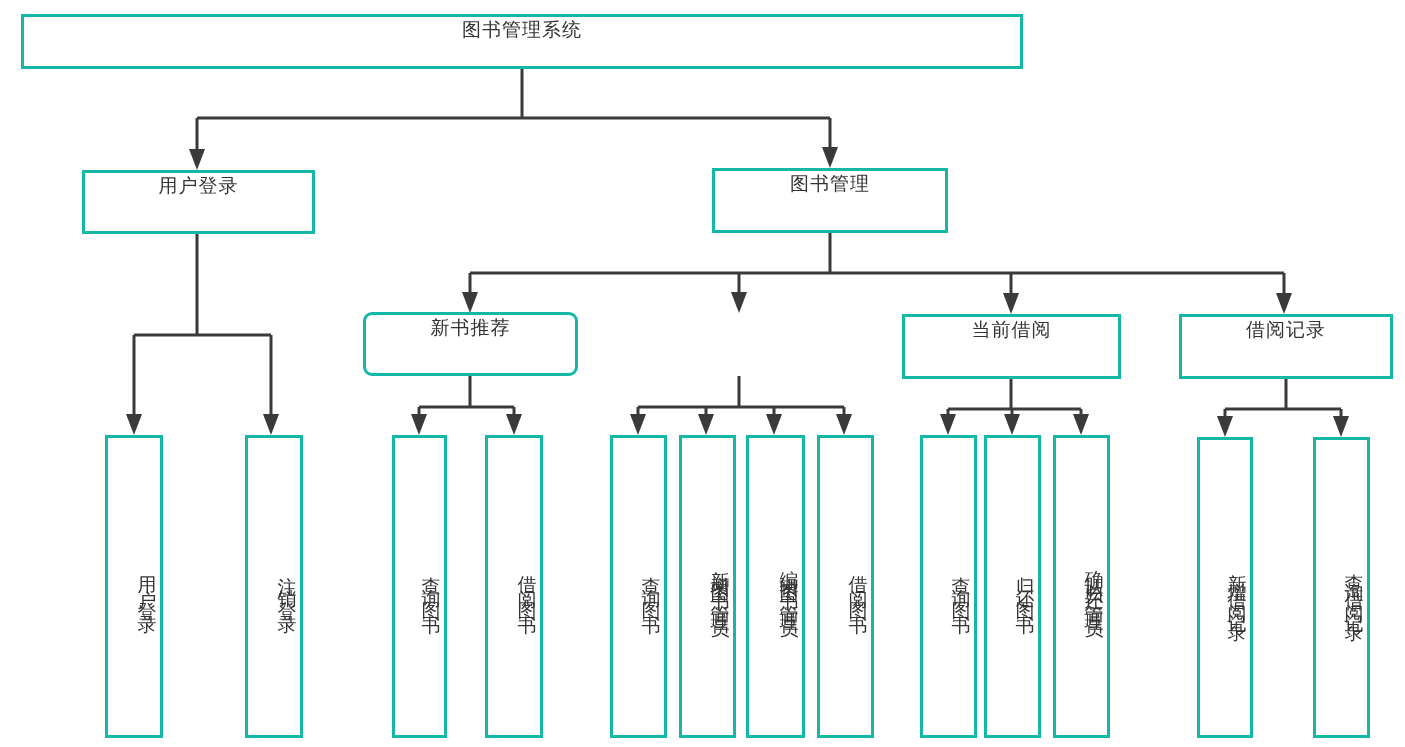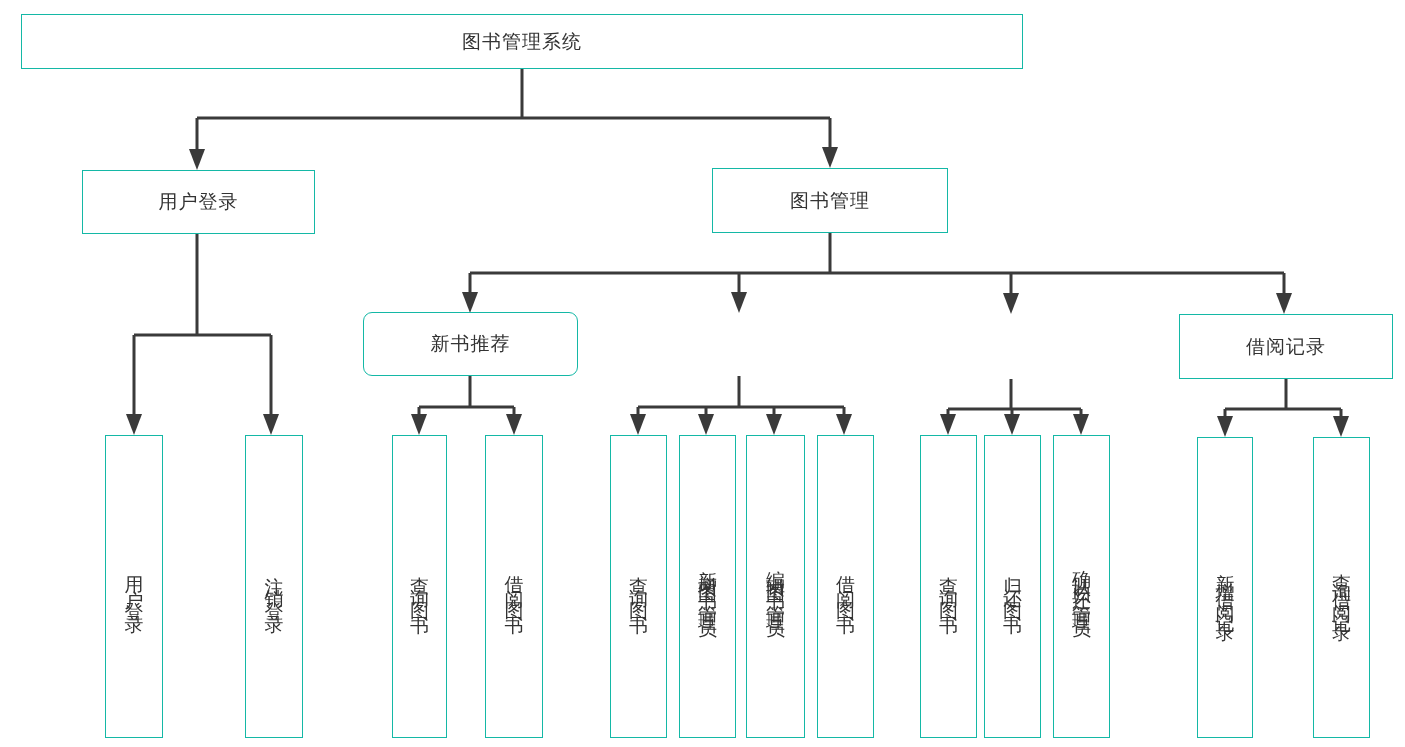--- a/index.html
+++ b/index.html
@@ -9,22 +9,22 @@
     background:#ffffff;
     font-family:"Liberation Sans","DejaVu Sans",sans-serif;
     color:#333333;
     overflow:hidden;
   }
   .connectors{position:absolute;left:0;top:0;width:1405px;height:747px;}
   .node{
     position:absolute;
     box-sizing:border-box;
     background:#ffffff;
-    border:1px solid #14b8a6;
-    display:flex;align-items:center;justify-content:center;
+    border:3px solid #14b8a6;
+    display:flex;align-items:flex-start;justify-content:center;
     font-size:19px;
     letter-spacing:1px;
     color:#333333;
     z-index:2;
   }
   .vbox{
     writing-mode:vertical-rl;
     text-orientation:mixed;
   }
   .vbox span{letter-spacing:13px;}
@@ -111,20 +111,23 @@
   <div class="node" style="left:82px;top:170px;width:233px;height:64px;">
     <span>用户登录</span>
   </div>
   <div class="node" style="left:712px;top:168px;width:236px;height:65px;">
     <span>图书管理</span>
   </div>
 
   <div class="node" style="left:363px;top:312px;width:215px;height:64px;border-radius:9px;">
     <span>新书推荐</span>
   </div>
+  <div class="node" style="left:902px;top:314px;width:219px;height:65px;">
+    <span>当前借阅</span>
+  </div>
   <div class="node" style="left:1179px;top:314px;width:214px;height:65px;">
     <span>借阅记录</span>
   </div>
 
   <div class="node vbox" style="left:105px;top:435px;width:58px;height:303px;">
     <span>用户登录</span>
   </div>
   <div class="node vbox" style="left:245px;top:435px;width:58px;height:303px;">
     <span>注销登录</span>
   </div>

